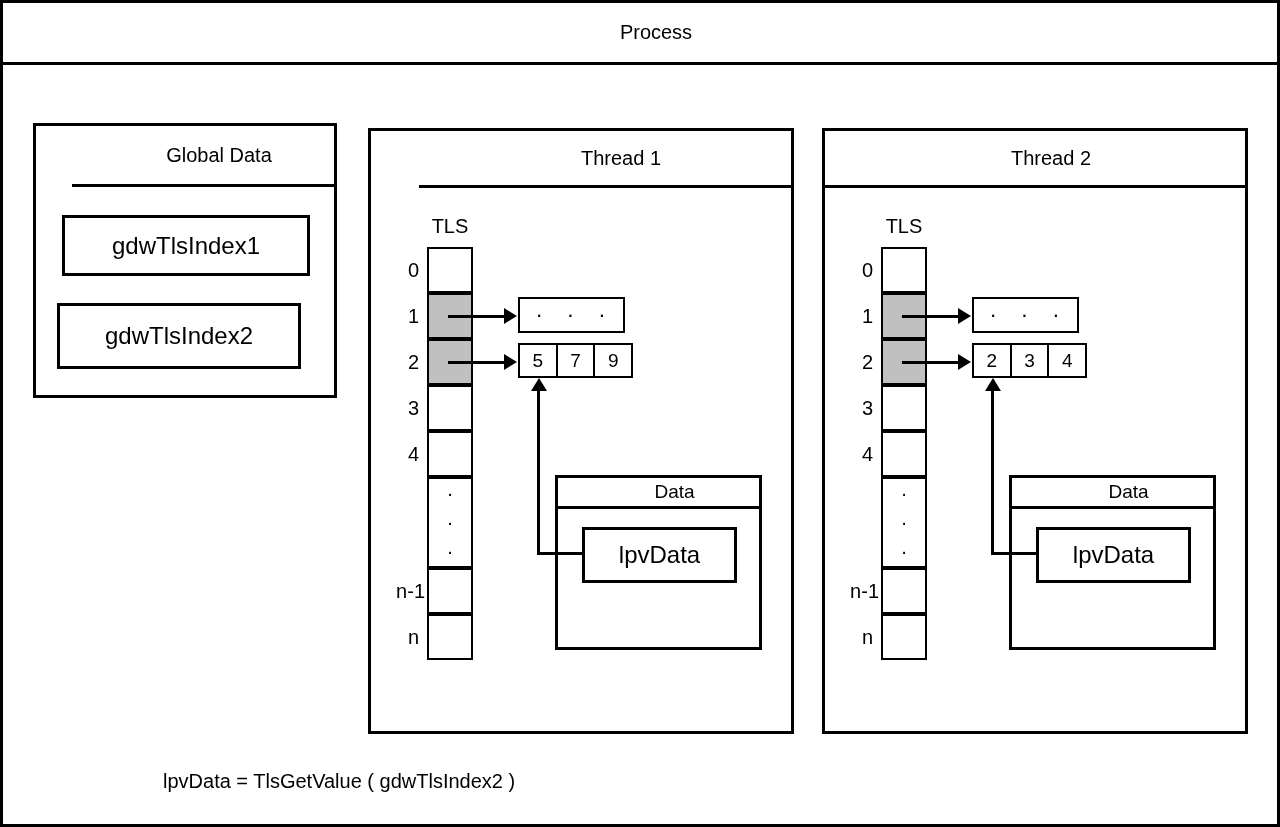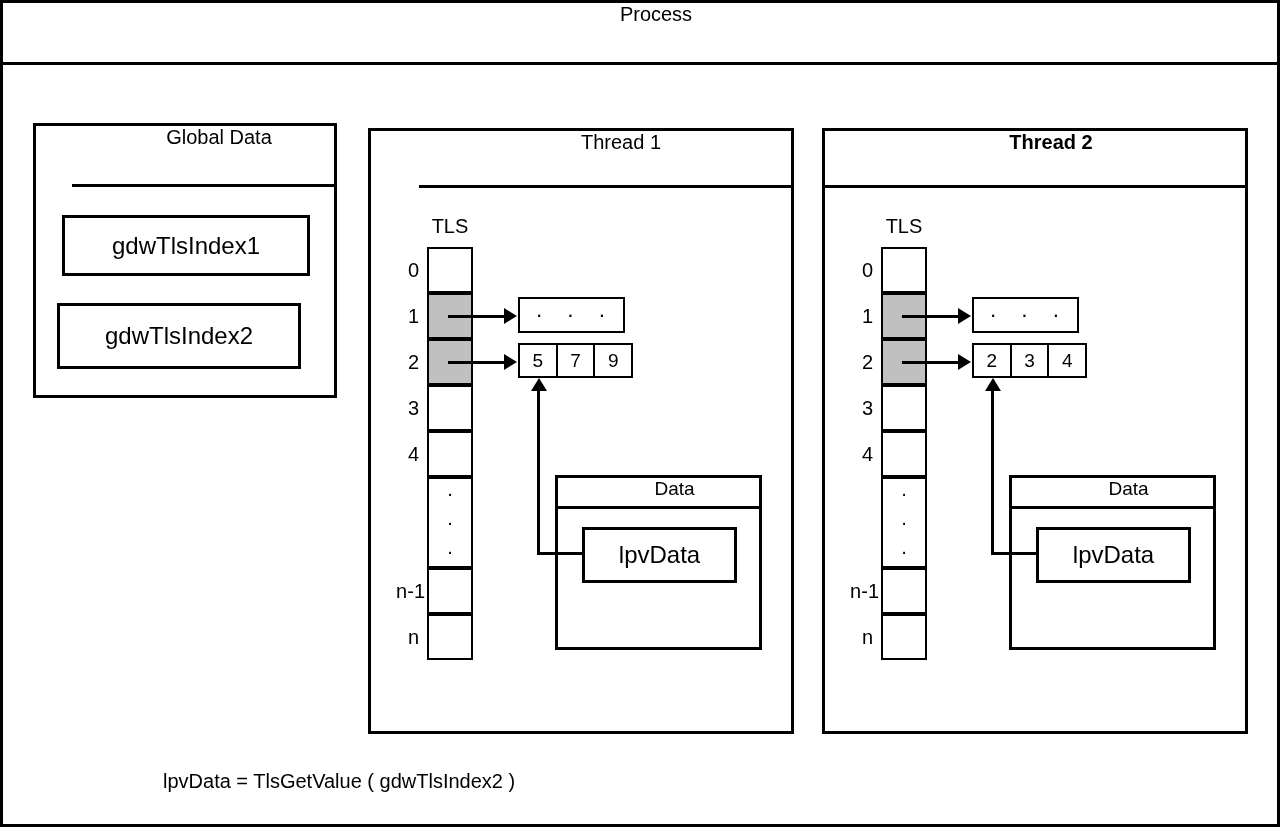--- a/index.html
+++ b/index.html
@@ -1,20 +1,20 @@
 <!DOCTYPE html>
 <html><head>
 <meta charset="utf-8">
 <style>
   html,body{margin:0;padding:0;background:#ffffff;}
   #canvas{position:relative;width:1280px;height:827px;background:#ffffff;
           font-family:"Liberation Sans", sans-serif;color:#000;overflow:hidden;}
   .abs{position:absolute;box-sizing:border-box;}
   .frame{border:3px solid #000;background:#fff;}
-  .hdr{display:flex;justify-content:center;
+  .hdr{display:flex;align-items:center;justify-content:center;
        border-bottom:3px solid #000;font-size:20px;padding-left:32px;}
   .ctr{display:flex;align-items:center;justify-content:center;font-size:24px;}
   .cell{border:2px solid #000;background:#fff;}
   .gray{background:#c0c0c0;}
   .slotlbl{display:flex;align-items:center;justify-content:flex-end;
            font-size:20px;padding-right:0;}
   .shaft-h{background:#000;height:3px;}
   .shaft-v{background:#000;width:3px;}
   .head-r{width:0;height:0;border-top:8px solid transparent;
           border-bottom:8px solid transparent;border-left:13px solid #000;}
@@ -97,21 +97,21 @@
     <div class="abs frame ctr" style="left:211px;top:396px;width:155px;height:56px;">
       <span>lpvData</span>
     </div>
 
     <div class="abs shaft-h" style="left:166px;top:421px;width:45px;"></div>
     <div class="abs shaft-v" style="left:166px;top:258px;height:166px;"></div>
     <div class="abs head-u" style="left:160px;top:247px;"></div>
   </div>
 
   <div class="abs frame" style="left:822px;top:128px;width:426px;height:606px;">
-    <div class="hdr" style="height:54px;font-weight:bold;">
+    <div class="hdr" style="height:54px;">
       <span>Thread 2</span>
     </div>
 
     <div class="abs ctr" style="left:56px;top:82px;width:46px;height:26px;font-size:20px;">TLS</div>
 
     <div class="abs cell" style="left:56px;top:116px;width:46px;height:46px;"></div>
     <div class="abs cell gray" style="left:56px;top:162px;width:46px;height:46px;"></div>
     <div class="abs cell gray" style="left:56px;top:208px;width:46px;height:46px;"></div>
     <div class="abs cell" style="left:56px;top:254px;width:46px;height:46px;"></div>
     <div class="abs cell" style="left:56px;top:300px;width:46px;height:46px;"></div>

